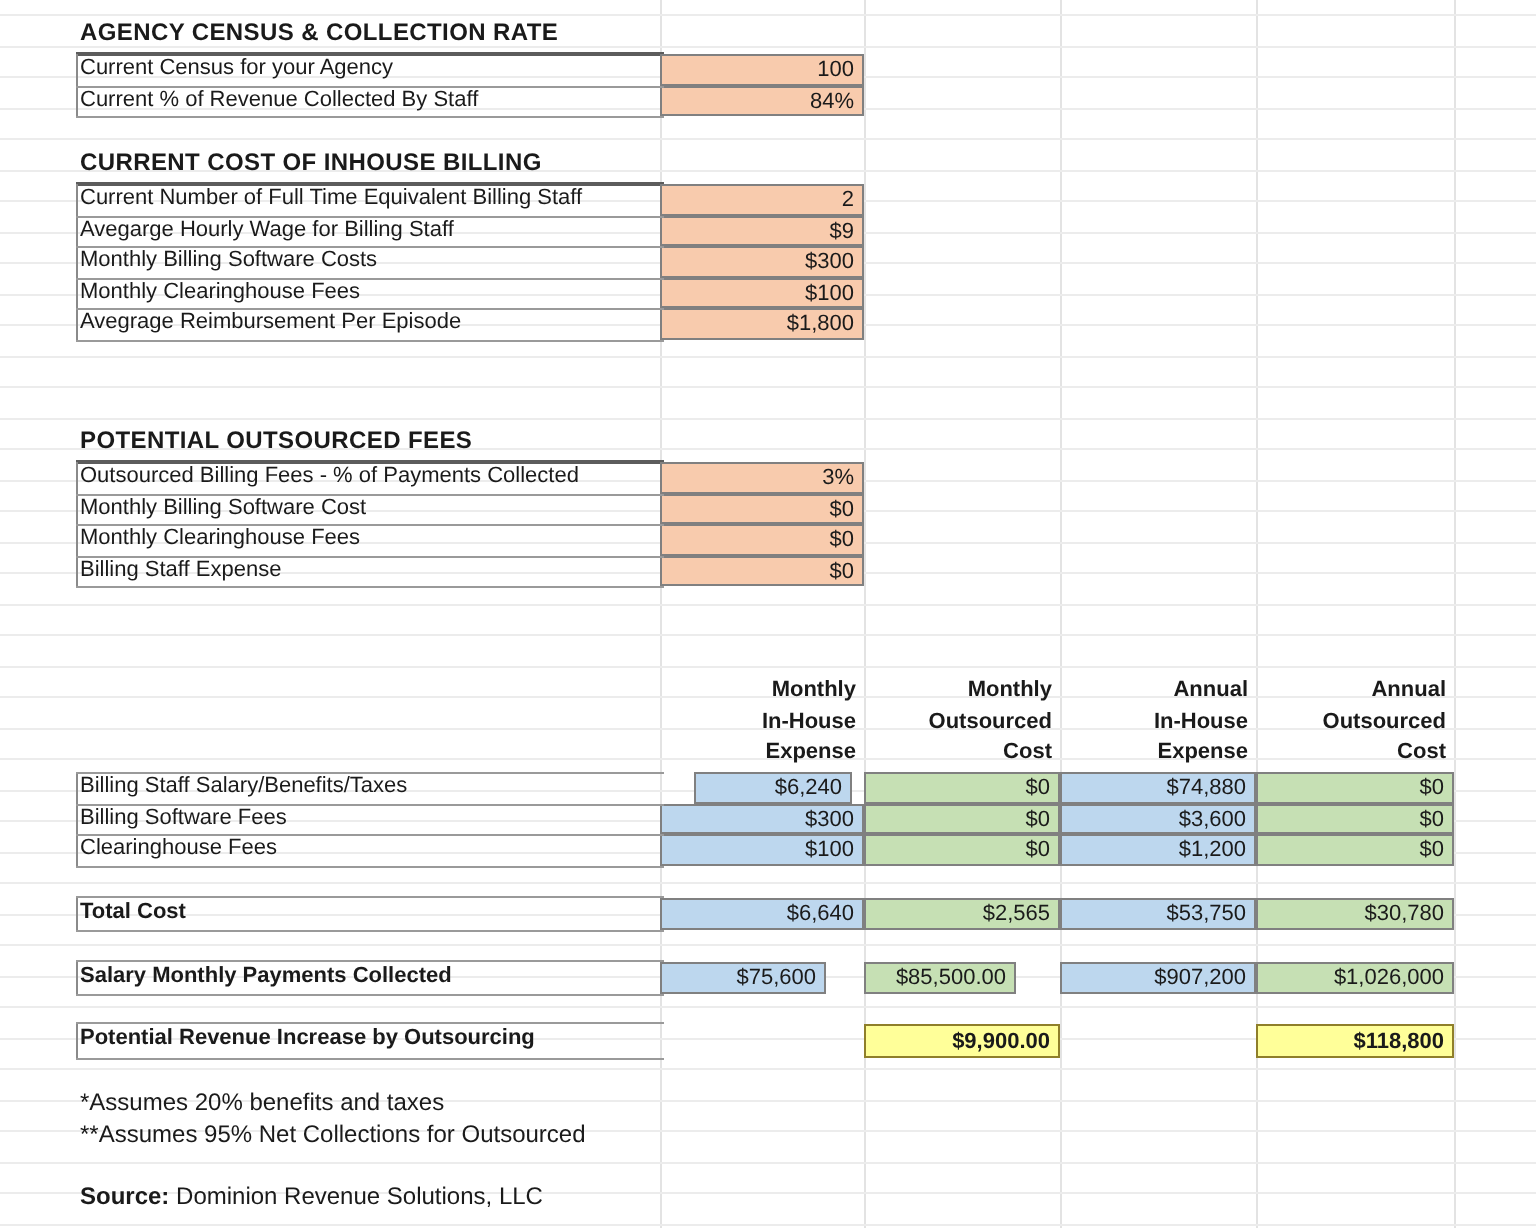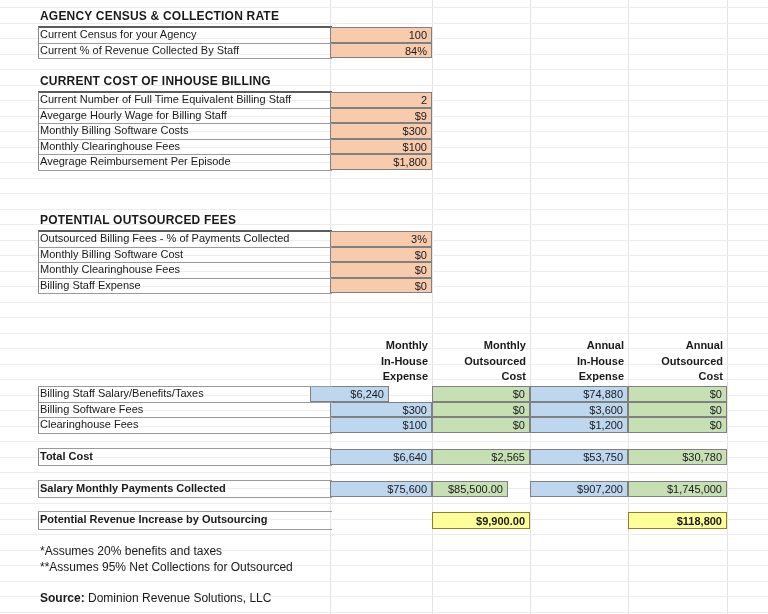--- a/index.html
+++ b/index.html
@@ -204,21 +204,21 @@
     <div class="hdr" style="left:530px;width:98px;top:369px">Expense</div>
   </div>
   <div>
     <div class="hdr" style="left:628px;width:99px;top:338px">Annual</div>
     <div class="hdr" style="left:628px;width:99px;top:353.5px">Outsourced</div>
     <div class="hdr" style="left:628px;width:99px;top:369px">Cost</div>
   </div>
 
   <div class="row" style="top:386px">
     <div class="lbl">Billing Staff Salary/Benefits/Taxes</div>
-    <div class="cell blue" style="left:310px;width:79px;top:0">$6,240</div>
+    <div class="cell blue" style="left:347px;width:79px;top:0">$6,240</div>
     <div class="cell green" style="left:432px;width:98px;top:0">$0</div>
     <div class="cell blue" style="left:530px;width:98px;top:0">$74,880</div>
     <div class="cell green" style="left:628px;width:99px;top:0">$0</div>
   </div>
   <div class="row" style="top:401.5px">
     <div class="lbl">Billing Software Fees</div>
     <div class="cell blue" style="left:330px;width:102px;top:0">$300</div>
     <div class="cell green" style="left:432px;width:98px;top:0">$0</div>
     <div class="cell blue" style="left:530px;width:98px;top:0">$3,600</div>
     <div class="cell green" style="left:628px;width:99px;top:0">$0</div>
@@ -242,24 +242,24 @@
     <div class="cell green" style="left:432px;width:98px;top:0">$2,565</div>
     <div class="cell blue" style="left:530px;width:98px;top:0">$53,750</div>
     <div class="cell green" style="left:628px;width:99px;top:0">$30,780</div>
   </div>
   <div class="labelrule" style="top:449px;height:15.5px"></div>
   <div class="ruleline" style="left:38px;width:294px;top:448px"></div>
   <div class="ruleline" style="left:38px;width:294px;top:464.5px"></div>
 
   <div class="row" style="top:481px">
     <div class="lbl bold">Salary Monthly Payments Collected</div>
-    <div class="cell blue" style="left:330px;width:102px;top:0">$75,600</div>
+    <div class="cell blue" style="left:330px;width:83px;top:0">$75,600</div>
     <div class="cell green" style="left:432px;width:76px;top:0">$85,500.00</div>
     <div class="cell blue" style="left:530px;width:98px;top:0">$907,200</div>
-    <div class="cell green" style="left:628px;width:99px;top:0">$1,745,000</div>
+    <div class="cell green" style="left:628px;width:99px;top:0">$1,026,000</div>
   </div>
   <div class="labelrule" style="top:481px;height:15.5px"></div>
   <div class="ruleline" style="left:38px;width:294px;top:480px"></div>
   <div class="ruleline" style="left:38px;width:294px;top:496.5px"></div>
 
   <div class="row" style="top:512px;height:17px">
     <div class="lbl bold">Potential Revenue Increase by Outsourcing</div>
     <div class="cell yellow" style="left:432px;width:98px;top:0">$9,900.00</div>
     <div class="cell yellow" style="left:628px;width:99px;top:0">$118,800</div>
   </div>

